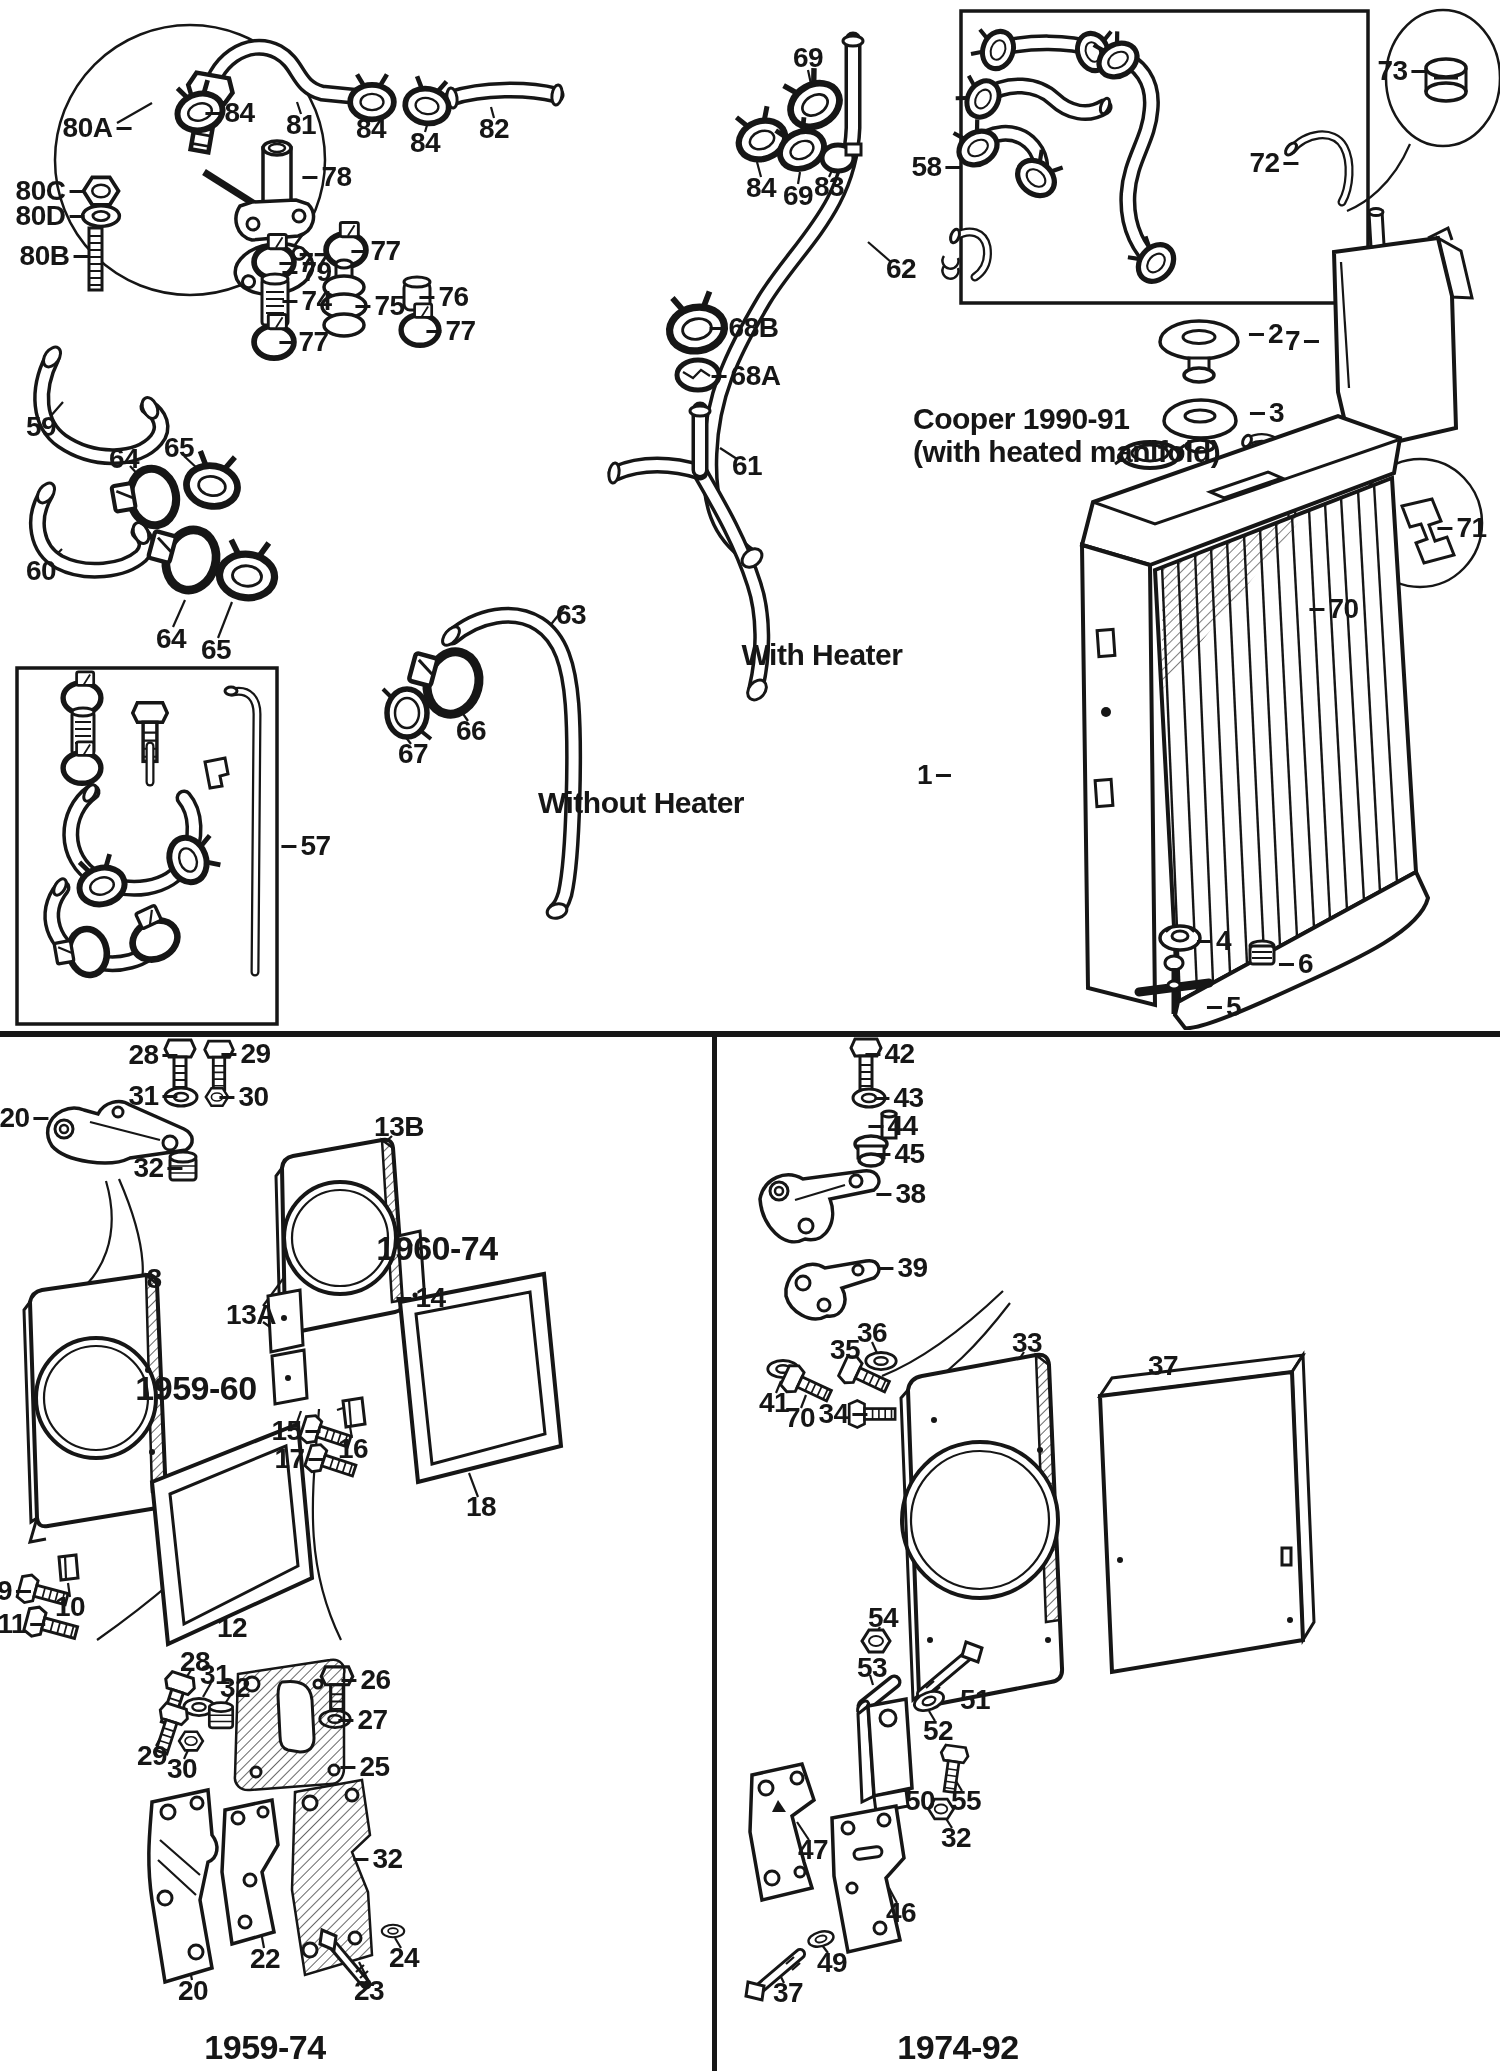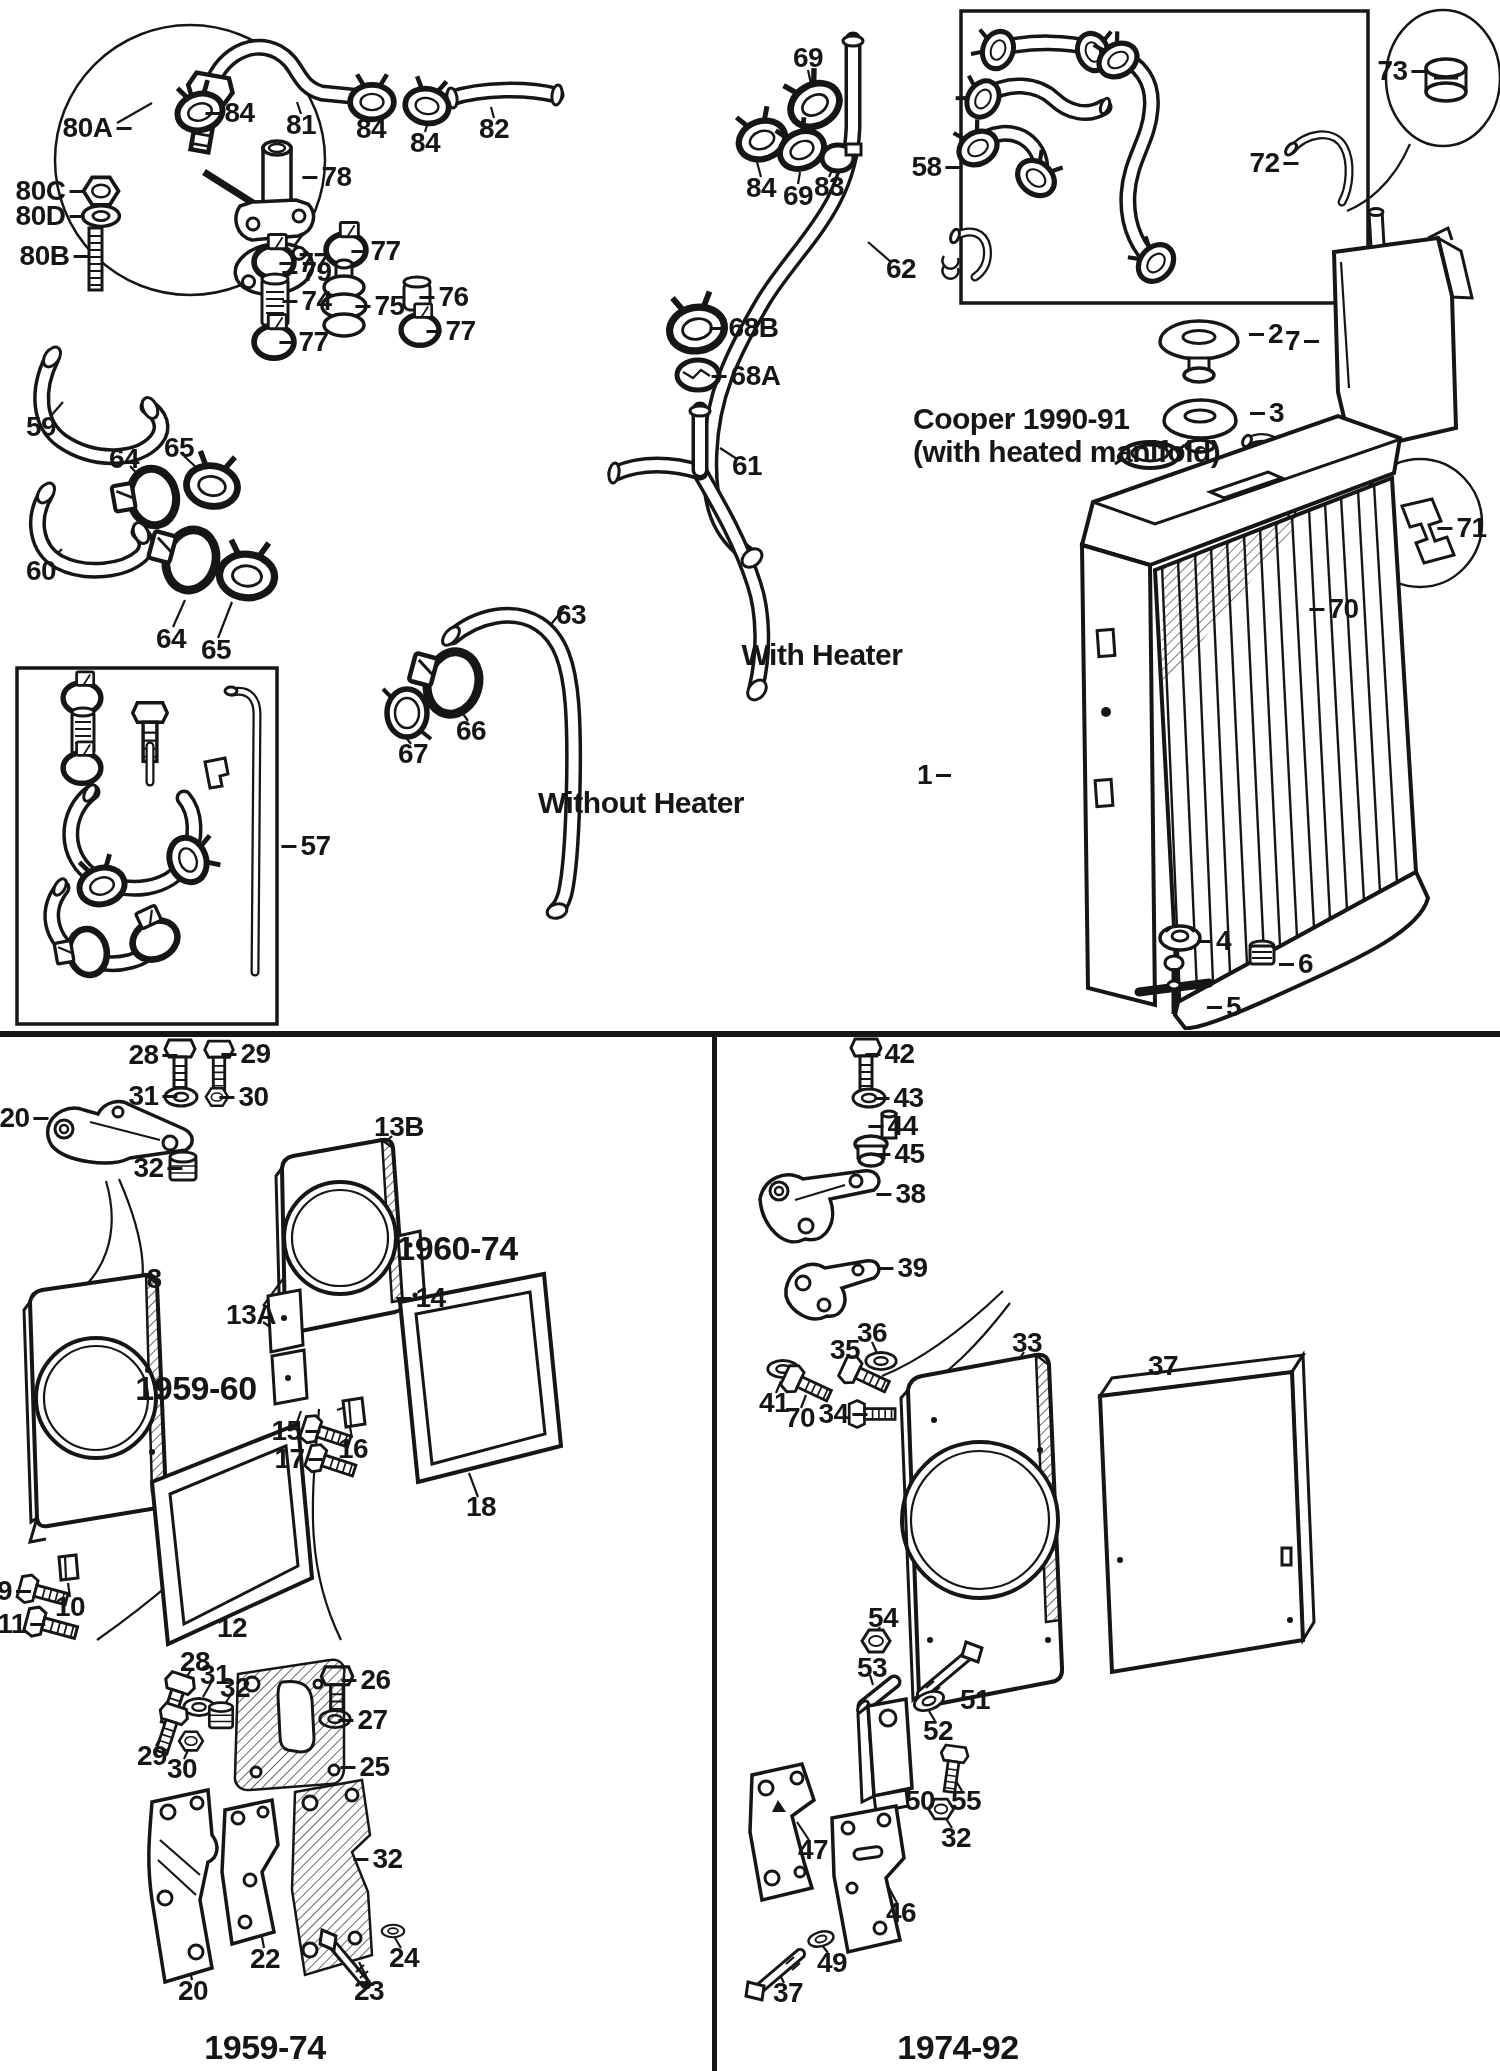--- a/index.html
+++ b/index.html
@@ -657,21 +657,21 @@
 <div class="lbl sub" style="left:822px;top:654px">With Heater</div>
 <div class="lbl sub" style="left:641px;top:802px">Without Heater</div>
 
 <div class="lbl dr" style="left:153px;top:1055px">28</div>
 <div class="lbl dl" style="left:246px;top:1054px">29</div>
 <div class="lbl dr" style="left:153px;top:1096px">31</div>
 <div class="lbl dl" style="left:244px;top:1097px">30</div>
 <div class="lbl dr" style="left:24px;top:1118px">20</div>
 <div class="lbl dr" style="left:158px;top:1168px">32</div>
 <div class="lbl" style="left:399px;top:1127px">13B</div>
-<div class="lbl ttl" style="left:457px;top:1248px">1960-74</div>
+<div class="lbl ttl" style="left:437px;top:1248px">1960-74</div>
 <div class="lbl dl" style="left:421px;top:1298px">14</div>
 <div class="lbl" style="left:251px;top:1315px">13A</div>
 <div class="lbl" style="left:154px;top:1279px">8</div>
 <div class="lbl ttl" style="left:196px;top:1388px">1959-60</div>
 <div class="lbl dr" style="left:296px;top:1431px">15</div>
 <div class="lbl" style="left:353px;top:1449px">16</div>
 <div class="lbl dr" style="left:299px;top:1459px">17</div>
 <div class="lbl" style="left:481px;top:1507px">18</div>
 <div class="lbl" style="left:232px;top:1628px">12</div>
 <div class="lbl dr" style="left:14px;top:1591px">9</div>

